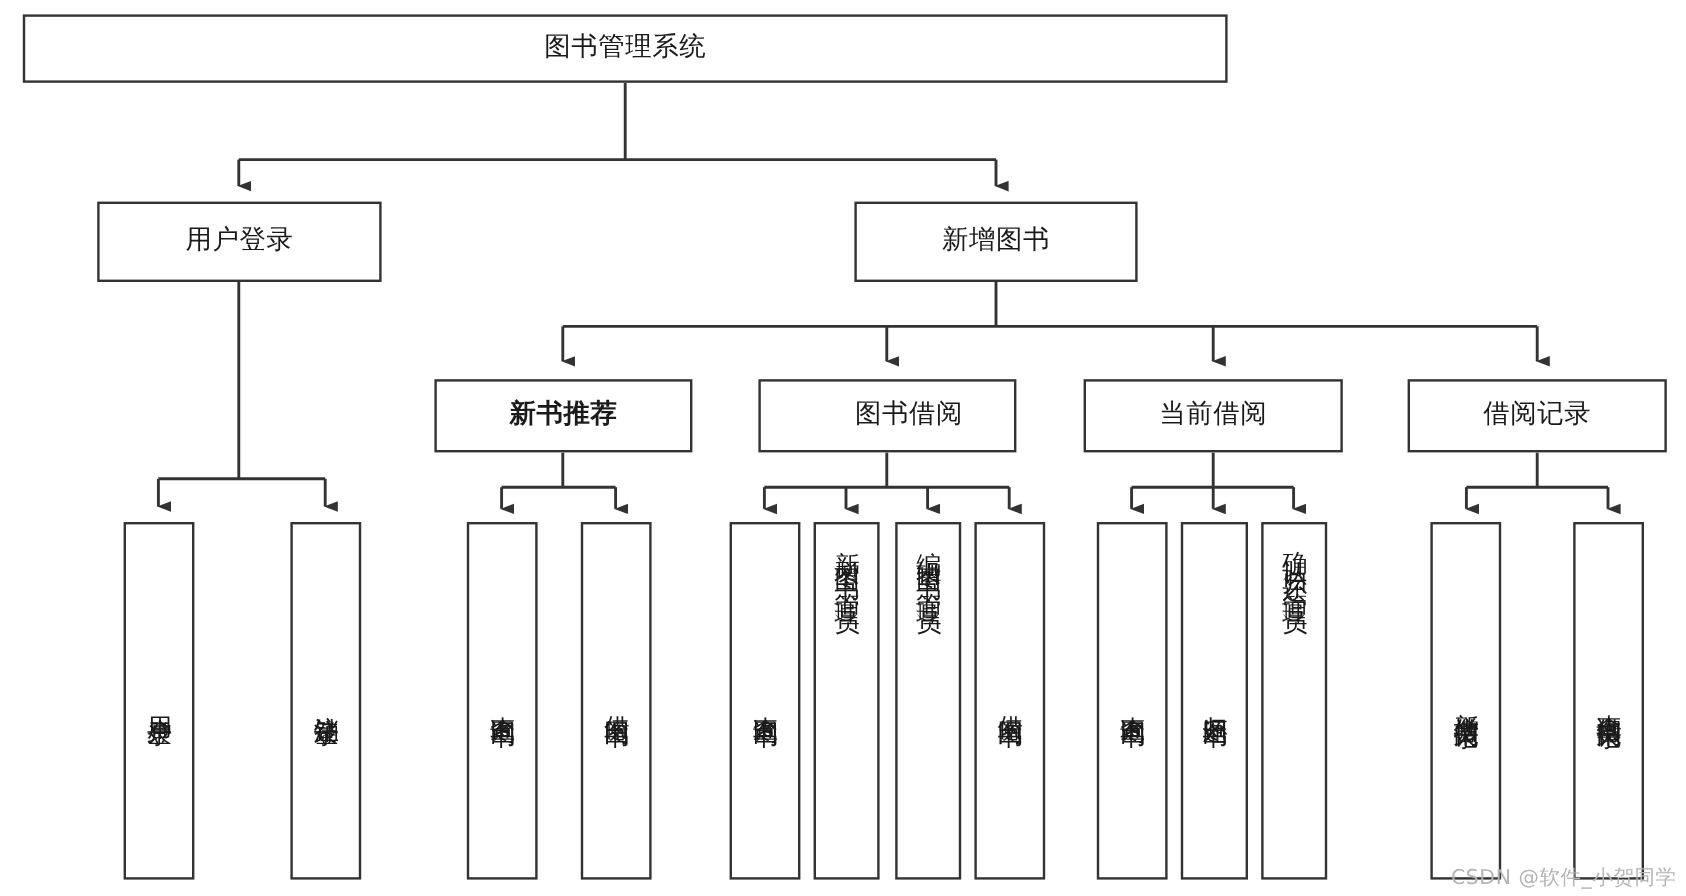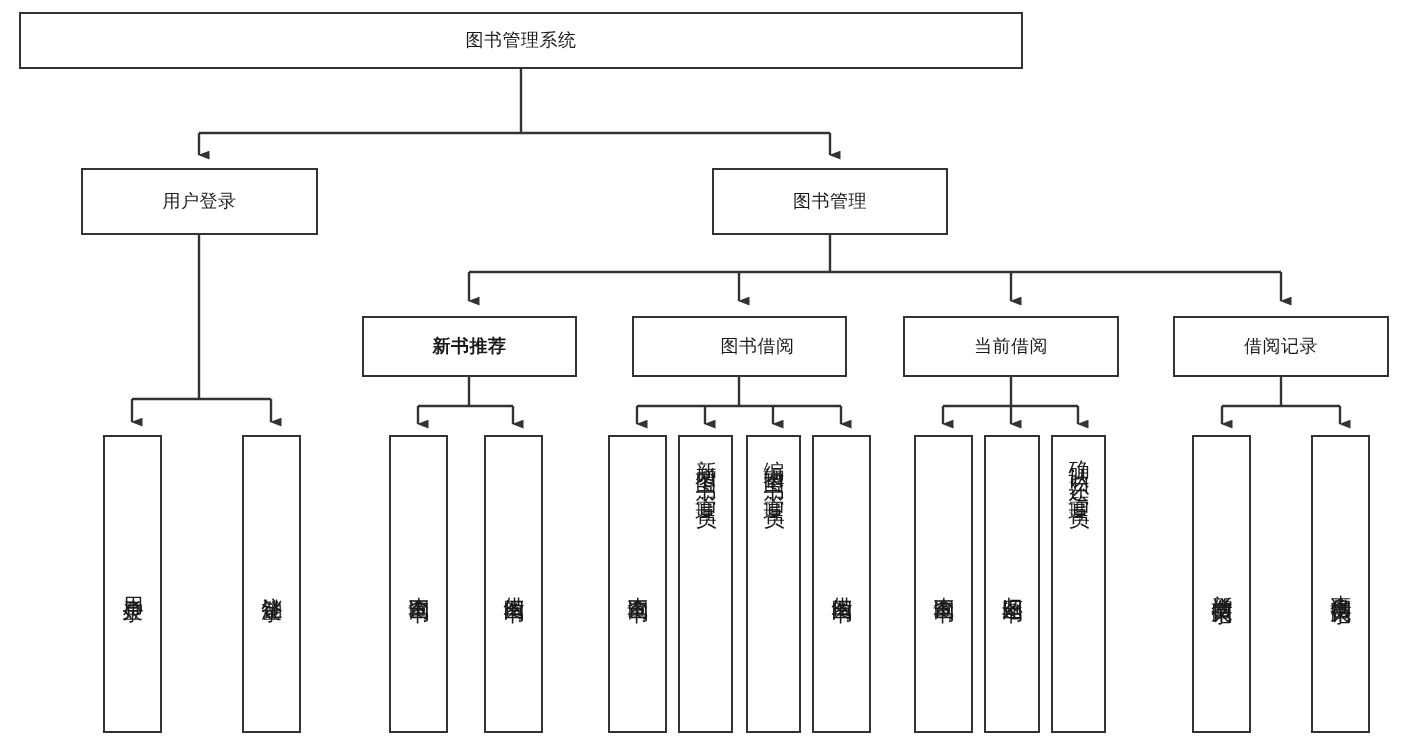--- a/index.html
+++ b/index.html
@@ -36,21 +36,21 @@
     color: #1a1a1a;
   }
   .node .lbl {
     display: block;
     text-align: center;
     line-height: 1.12;
     letter-spacing: 0.5px;
   }
   .node.horiz .lbl {
     writing-mode: horizontal-tb;
-    font-size: 18px;
+    font-size: 22px;
   }
   .node.vert {
     align-items: flex-start;
     padding-top: 6px;
   }
   .node.vert .lbl {
     writing-mode: vertical-rl;
     text-orientation: upright;
     font-size: 21px;
     letter-spacing: 2px;
@@ -129,21 +129,21 @@
   </svg>
 
   <div class="node horiz" style="left:19px; top:12px; width:1004px; height:57px;">
     <span class="lbl">图书管理系统</span>
   </div>
 
   <div class="node horiz" style="left:81px; top:168px; width:237px; height:67px;">
     <span class="lbl">用户登录</span>
   </div>
   <div class="node horiz" style="left:712px; top:168px; width:236px; height:67px;">
-    <span class="lbl">图书管理</span>
+    <span class="lbl">新增图书</span>
   </div>
 
   <div class="node horiz" style="left:362px; top:316px; width:215px; height:61px;font-weight:bold;">
     <span class="lbl">新书推荐</span>
   </div>
   <div class="node horiz" style="left:632px; top:316px; width:215px; height:61px;padding-left:36px;">
     <span class="lbl">图书借阅</span>
   </div>
   <div class="node horiz" style="left:1173px; top:316px; width:216px; height:61px;">
     <span class="lbl">借阅记录</span>
@@ -189,14 +189,15 @@
     <span class="lbl">确认归还（管理员）</span>
   </div>
 
   <div class="node vert centerpad" style="left:1192px; top:435px; width:59px; height:298px;">
     <span class="lbl">新增借阅记录</span>
   </div>
   <div class="node vert centerpad" style="left:1311px; top:435px; width:59px; height:298px;">
     <span class="lbl">查询借阅记录</span>
   </div>
 
+  <div class="watermark">CSDN @软件_小贺同学</div>
 
 </div>
 
 </body></html>

